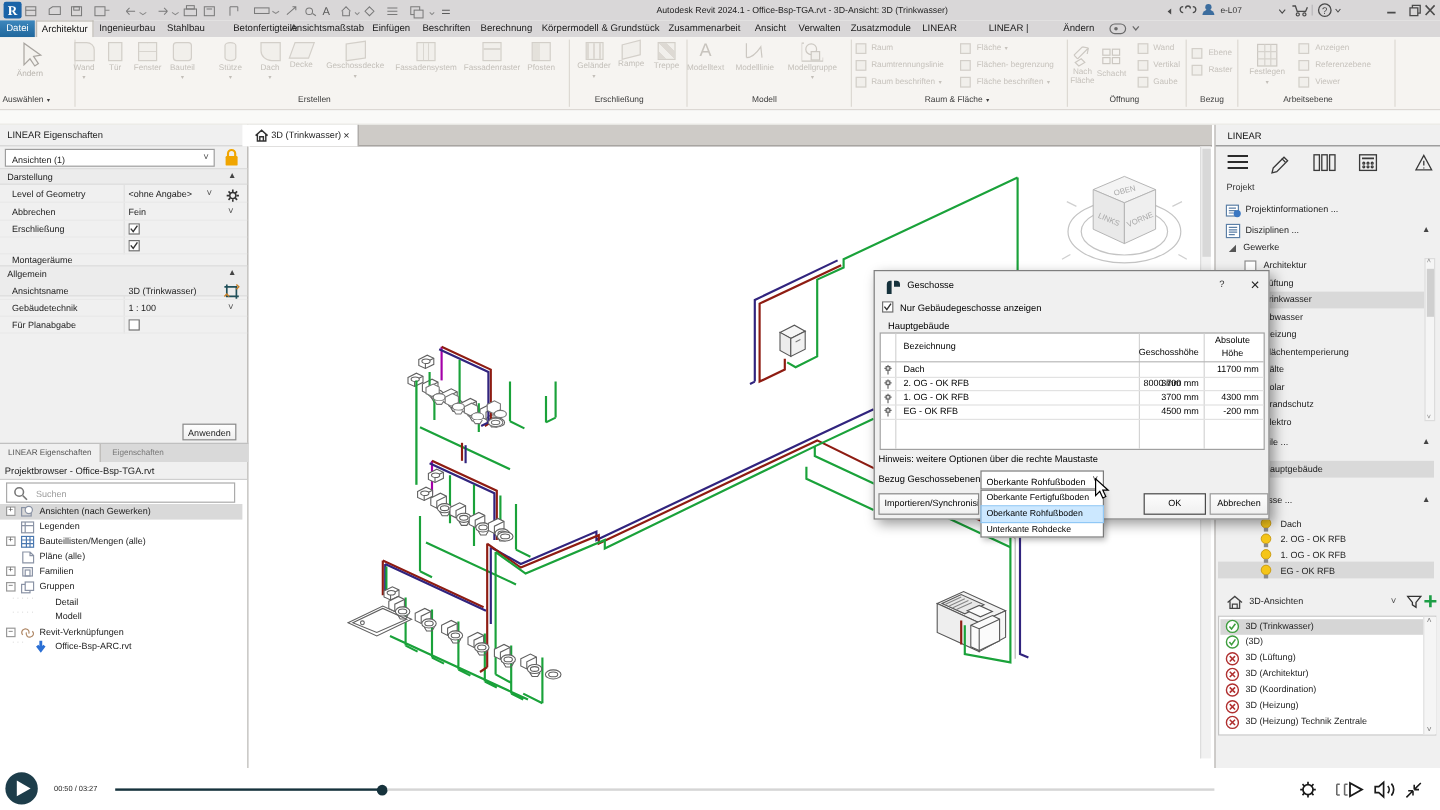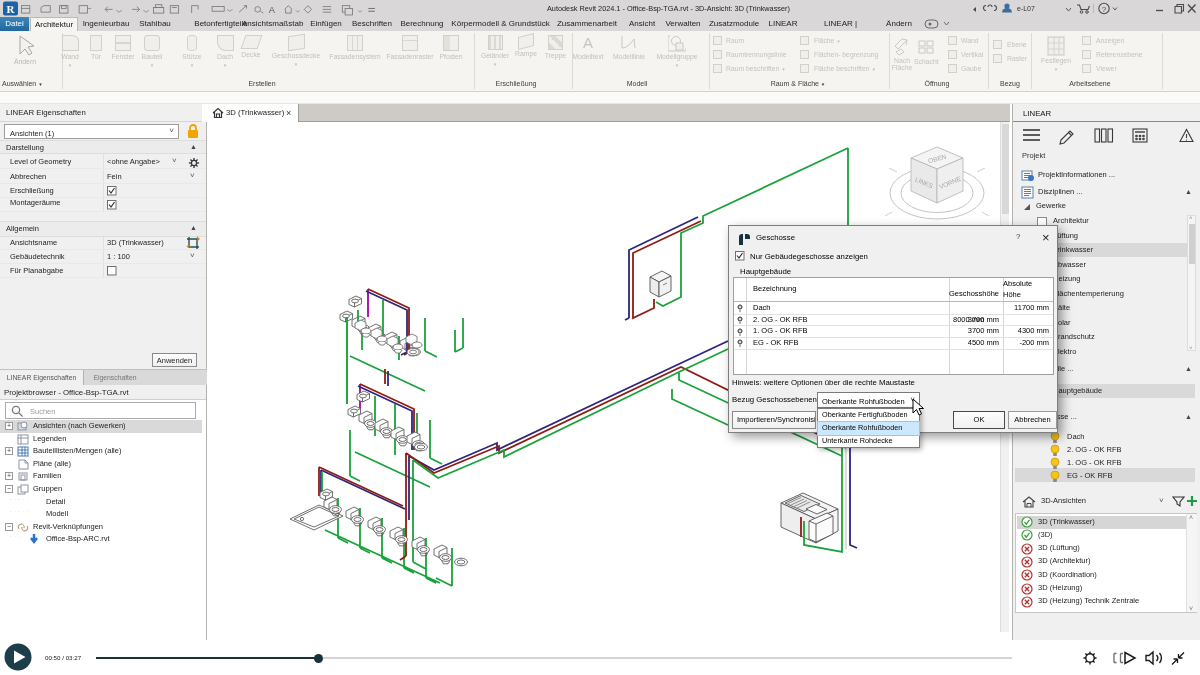--- a/index.html
+++ b/index.html
@@ -262,27 +262,27 @@
       <span style="position:absolute;left:190px;top:2px;color:#555;font-size:8px">˅</span>
     </div>
   <div class="abs" style="left:0;top:80px;width:206px;height:14px;border-bottom:1px solid #e9e9e9">
       <span style="position:absolute;left:10px;top:2px">Erschließung</span>
       <svg width="10" height="10" style="position:absolute;left:107px;top:2px">
         <rect x="0.5" y="0.5" width="8.5" height="8.5" fill="#fff" stroke="#707070"></rect>
         <path d="M2 4.5 l2 2.5 l3.5 -5" fill="none" stroke="#333" stroke-width="1.2"></path>
       </svg>
     </div>
   <div class="abs" style="left:0;top:94px;width:206px;height:14px;border-bottom:1px solid #e9e9e9">
-      <span style="position:absolute;left:10px;top:0">Montageräume</span>
+      <span style="position:absolute;left:10px;top:14px">Montageräume</span>
       <svg width="10" height="10" style="position:absolute;left:107px;top:2px">
         <rect x="0.5" y="0.5" width="8.5" height="8.5" fill="#fff" stroke="#707070"></rect>
         <path d="M2 4.5 l2 2.5 l3.5 -5" fill="none" stroke="#333" stroke-width="1.2"></path>
       </svg>
     </div>
-  <div class="abs" style="left:0;top:117px;width:206px;height:16px;background:#ececec;border-top:1px solid #ddd;border-bottom:1px solid #ddd">
+  <div class="abs" style="left:0;top:117px;width:206px;height:26px;background:#ececec;border-top:1px solid #ddd;border-bottom:1px solid #ddd">
       <span style="position:absolute;left:6px;top:2px">Allgemein</span>
       <span style="position:absolute;left:190px;top:2px;font-size:7px;color:#444">▲</span>
     </div>
   <div class="abs" style="left:0;top:131px;width:206px;height:15px;border-bottom:1px solid #e9e9e9">
       <span style="position:absolute;left:10px;top:3px">Ansichtsname</span>
       <span style="position:absolute;left:107px;top:3px">3D (Trinkwasser)</span>
     <svg width="14" height="14" style="position:absolute;left:186px;top:1px">
         <path d="M3 1 v10 h10 M1 3 h10 v10" fill="none" stroke="#20505a" stroke-width="1.4"></path>
         <path d="M11 1 l2 2 -2 2 M1 11 l2 -2 2 2" fill="none" stroke="#c87f28" stroke-width="1.2"></path>
       </svg>
@@ -761,21 +761,21 @@
     </svg>
   <span style="position:absolute;left:21px;top:26px">Nur Gebäudegeschosse anzeigen</span>
   <span style="position:absolute;left:11px;top:41px">Hauptgebäude</span>
   <div class="abs" style="left:4px;top:51px;width:321px;height:98px;background:#fff;border:1px solid #a0a0a0;font-size:7.5px">
     <div class="abs" style="left:12px;top:0;width:1px;height:96px;background:#d4d4d4"></div>
     <div class="abs" style="left:215px;top:0;width:1px;height:96px;background:#d4d4d4"></div>
     <div class="abs" style="left:269px;top:0;width:1px;height:96px;background:#d4d4d4"></div>
     <div class="abs" style="left:0;top:23px;width:319px;height:1px;background:#b9b9b9"></div>
     <span style="position:absolute;left:19px;top:6px">Bezeichnung</span>
     <span style="position:absolute;left:160px;top:11px;width:105px;text-align:right">Geschosshöhe</span>
-    <span style="position:absolute;left:269px;top:1px;width:48px;line-height:10.5px">Absolute<br>Höhe</span>
+    <span style="position:absolute;left:269px;top:1px;width:48px;text-align:center;line-height:10.5px">Absolute<br>Höhe</span>
     <div class="abs" style="left:0;top:35.7px;width:319px;height:1px;background:#e2e2e2"></div>
     <div class="abs" style="left:0;top:47.4px;width:319px;height:1px;background:#e2e2e2"></div>
     <div class="abs" style="left:0;top:59.1px;width:319px;height:1px;background:#e2e2e2"></div>
     <div class="abs" style="left:0;top:70.8px;width:319px;height:1px;background:#e2e2e2"></div>
     <span style="position:absolute;left:19px;top:25px">Dach</span>
       <span style="position:absolute;left:219px;top:25px;width:96px;text-align:right">11700 mm</span>
     <span style="position:absolute;left:19px;top:37px">2. OG - OK RFB</span>
       <span style="position:absolute;left:120px;top:37px;width:145px;text-align:right">3700 mm</span>
       <span style="position:absolute;left:219px;top:37px;width:96px;text-align:left">8000 mm</span>
     <span style="position:absolute;left:19px;top:48px">1. OG - OK RFB</span>

